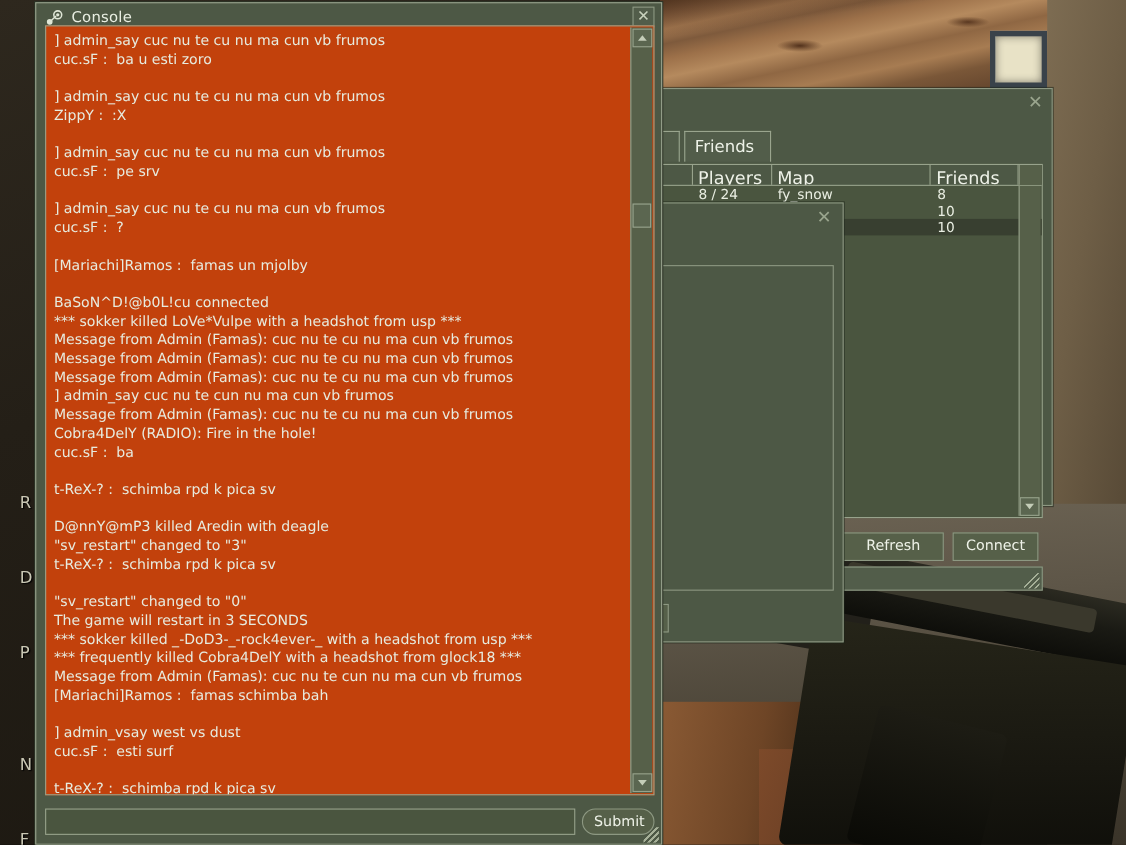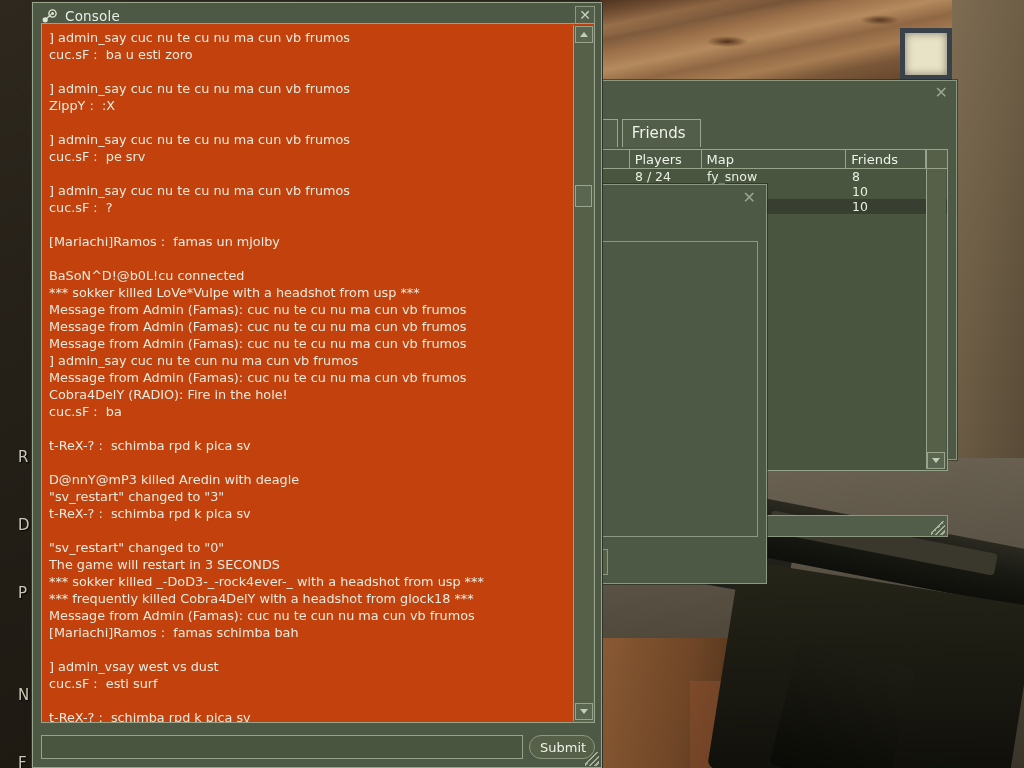--- a/index.html
+++ b/index.html
@@ -181,21 +181,21 @@
     position: absolute; left: 10px; top: 68px; width: 484px; height: 322px;
     background: #4a553f;
     border: 1px solid #98a38c;
   }
   #sb-head {
     display: flex; height: 19px;
     border-bottom: 1px solid #98a38c;
     background: #4d5845;
   }
   .sb-col {
-    color: #eef2e8; font-size: 13px;
+    color: #eef2e8; font-size: 16px;
     padding: 2px 0 0 5px;
     border-right: 1px solid #98a38c;
     overflow: hidden; white-space: nowrap;
   }
   .col-game    { width: 165px; }
   .col-players { width:  72px; }
   .col-map     { width: 145px; }
   .col-latency { width:  80px; }
   .sb-head-scroll {
     width: 21px; background: #566049;
@@ -459,20 +459,24 @@
         <div class="sb-cell col-latency">10</div>
       </div>
 
       <div id="sb-vscroll">
         <div class="scroll-arrow" style="position:absolute;left:0;bottom:0;">
           <div class="tri tri-down"></div>
         </div>
       </div>
     </div>
 
+    <div id="sb-buttons">
+      <div class="vgui-btn" style="width:92px">Refresh</div>
+      <div class="vgui-btn" style="width:78px">Connect</div>
+    </div>
 
     <div id="sb-footer">
       <div class="resize-grip"></div>
     </div>
   </div>
 
   <div class="vgui-panel" id="options-dialog">
     <div id="od-close" class="close-x">✕</div>
 
     <div id="od-tabs">

